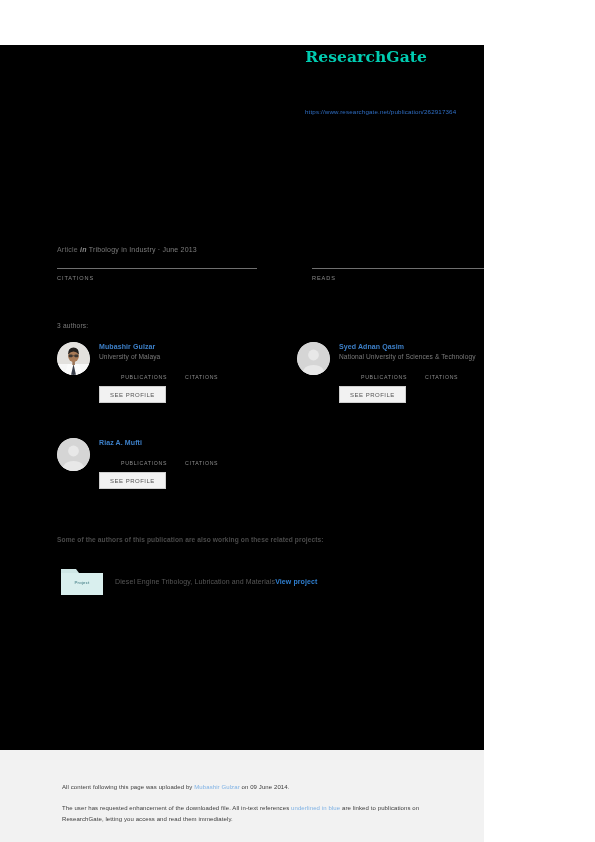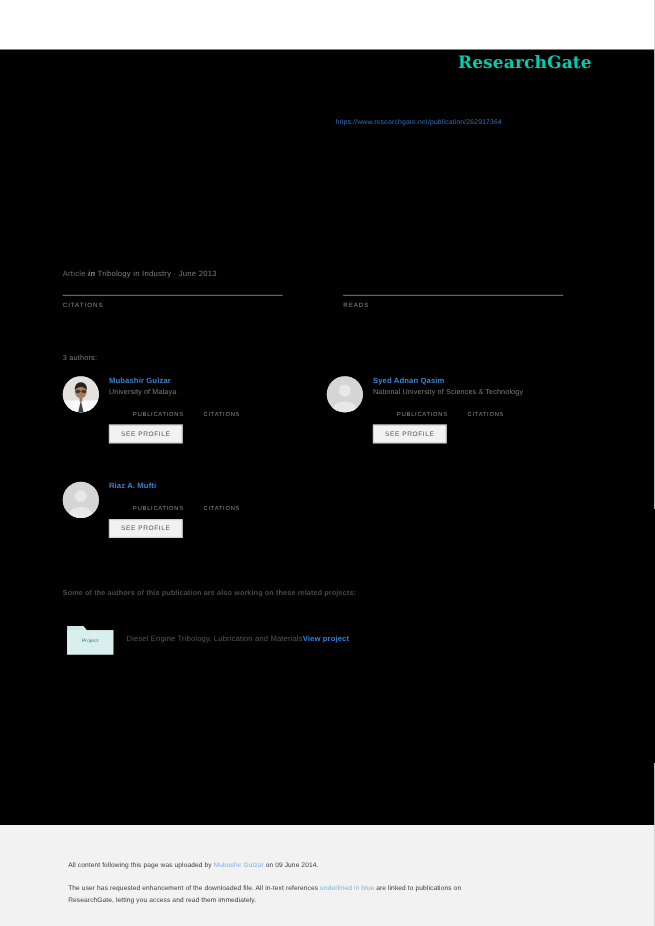--- a/index.html
+++ b/index.html
@@ -6,21 +6,21 @@
     margin: 0;
     padding: 0;
     background: #ffffff;
   }
   body {
     font-family: "Liberation Sans", sans-serif;
     -webkit-font-smoothing: antialiased;
   }
   .page {
     position: relative;
-    width: 595px;
+    width: 484px;
     height: 842px;
     overflow: hidden;
     background: #ffffff;
   }
 
   
   .top-strip {
     position: absolute;
     left: 0; top: 0;
     width: 595px; height: 45px;

